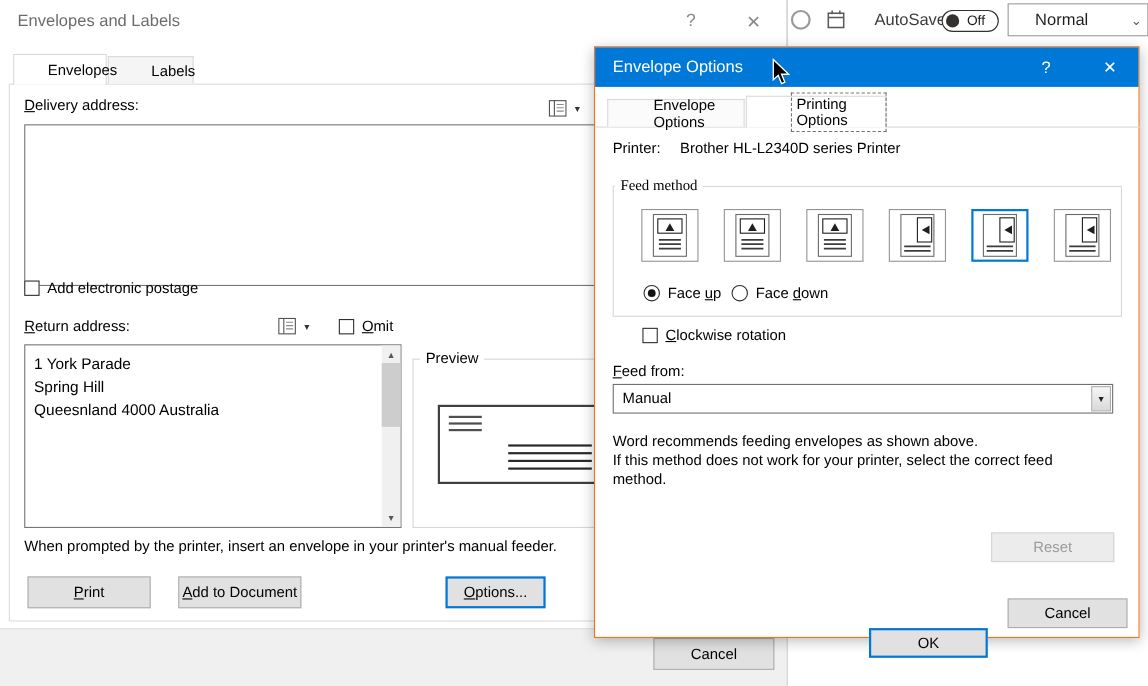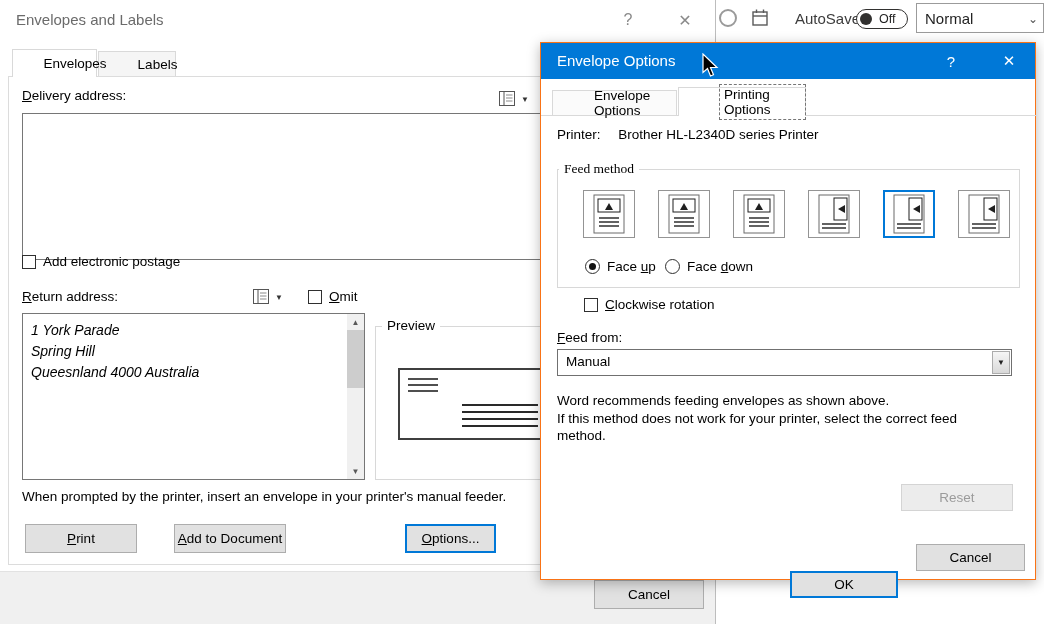--- a/index.html
+++ b/index.html
@@ -83,21 +83,21 @@
 
   
   .circle-icon { position:absolute; left:719px; top:9px; width:18px; height:18px;
                  border:2px solid #9a9a9a; border-radius:50%; }
   .autosave-lbl { position:absolute; left:795px; top:10px; font-size:15px; color:#3c3c3c; }
   .toggle { position:absolute; left:856px; top:9px; width:52px; height:20px; border:1px solid #323130;
             border-radius:10px; display:flex; align-items:center; background:#fff; }
   .toggle .dot { width:12px; height:12px; border-radius:50%; background:#323130; margin-left:3px; }
   .toggle .state { margin-left:7px; font-size:12.5px; color:#1f1f1f; }
   .style-box { position:absolute; left:916px; top:3px; width:128px; height:30px; border:1px solid #9b9b9b;
-               background:#fff; display:flex; align-items:center; padding-left:8px; font-size:15px; color:#1f1f1f; }
+               background:#fff; display:flex; align-items:center; padding-left:24px; font-size:15px; color:#1f1f1f; }
   .style-box .chev { position:absolute; right:5px; top:8px; font-size:12px; color:#555; }
 
   .cursor { position:absolute; left:700px; top:53px; z-index:20; }
   .rec-line { font-size:13.5px; line-height:17.5px; white-space:nowrap; }
 </style>
 </head>
 <body>
 
 <div class="canvas">
 
@@ -168,21 +168,21 @@
         <line x1="9" y1="11" x2="15.5" y2="11" stroke="#8a8a8a"></line>
       </svg>
       <span class="ddv">▼</span>
     </div>
 
     <div class="check-row" style="left:308px; top:289px;">
       <span class="box"></span>
       <span><u>O</u>mit</span>
     </div>
 
-    <div class="field" style="left:22px; top:313px; width:343px; height:167px;font-style:italic;">
+    <div class="field" style="left:22px; top:313px; width:343px; height:167px;">
       <div style="padding:6px 24px 0 8px; font-size:14px; line-height:21px;">
         <div>1 York Parade</div>
         <div>Spring Hill</div>
         <div>Queesnland 4000 Australia</div>
       </div>
       <div class="vscroll">
         <div class="arr up">▲</div>
         <div class="thumb"></div>
         <div class="arr down">▼</div>
       </div>
@@ -199,21 +199,21 @@
       <div class="pline" style="left:62px; top:41px; width:76px; background:#2a2a2a;"></div>
       <div class="pline" style="left:62px; top:48px; width:76px; background:#2a2a2a;"></div>
       <div class="pline" style="left:62px; top:55px; width:76px; background:#2a2a2a;"></div>
     </div>
 
     <div class="lbl" style="left:22px; top:489px;">When prompted by the printer, insert an envelope in your printer's manual feeder.</div>
 
     <div class="btn" style="left:25px; top:524px; width:112px; height:29px;">
       <span><u>P</u>rint</span>
     </div>
-    <div class="btn" style="left:174px; top:524px; width:112px; height:29px;text-align:right;">
+    <div class="btn" style="left:162px; top:524px; width:112px; height:29px;text-align:right;">
       <span><u>A</u>dd to Document</span>
     </div>
     <div class="btn focus" style="left:405px; top:524px; width:91px; height:29px;">
       <span><u>O</u>ptions...</span>
     </div>
 
     <div class="env-footer"></div>
     <div class="btn" style="left:594px; top:580px; width:110px; height:29px;">
       <span>Cancel</span>
     </div>

